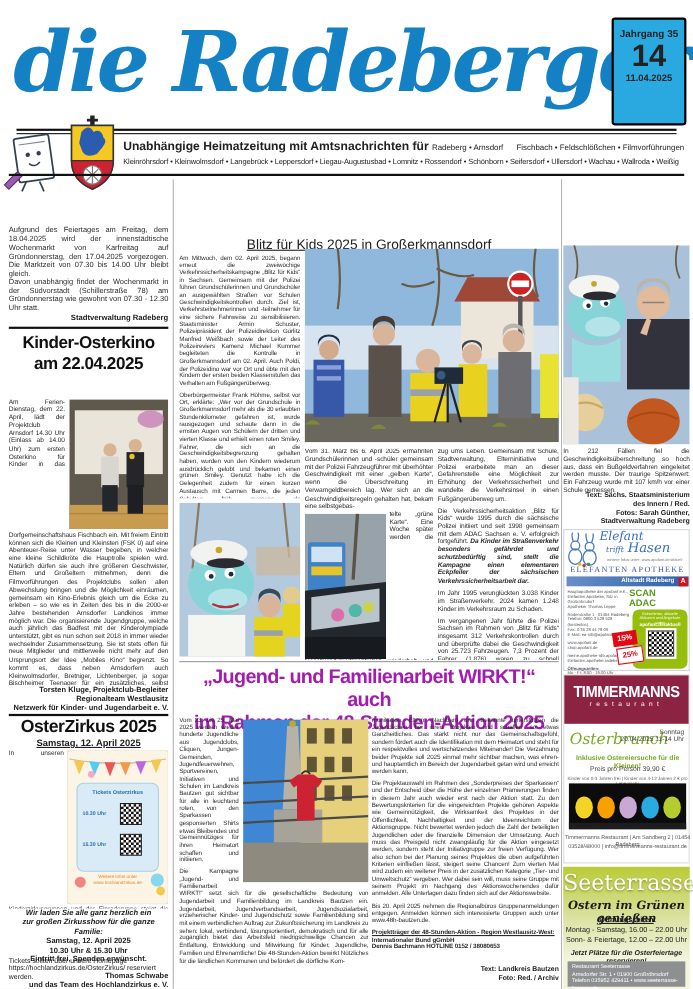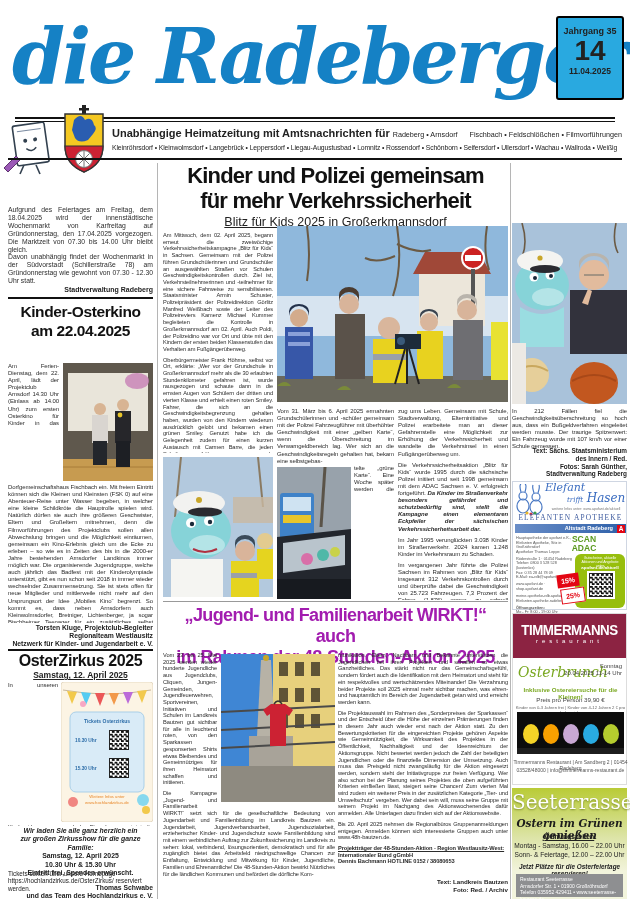--- a/index.html
+++ b/index.html
@@ -21,21 +21,21 @@
             letter-spacing:-3px;}
   .script{font-family:"DejaVu Serif",serif;font-style:italic;}
 </style>
 </head>
 <body>
 
 <div id="page">
 
   <div class="abs masthead" style="left:12px;top:12px;font-size:76px;">die Radeberger</div>
 
-  <div class="abs" style="left:556px;top:16px;width:68px;height:84px;background:#29a9e0;border:2px solid #000;border-radius:3px;box-sizing:border-box;text-align:center;">
+  <div class="abs" style="left:556px;top:16px;width:68px;height:98px;background:#29a9e0;border:2px solid #000;border-radius:3px;box-sizing:border-box;text-align:center;">
     <div class="b" style="font-size:9px;margin-top:8px;">Jahrgang 35</div>
     <div class="b" style="font-size:28px;line-height:30px;">14</div>
     <div class="b" style="font-size:8.5px;">11.04.2025</div>
   </div>
 
   <div class="abs rule" style="left:15px;top:117px;width:600px;height:2px;"></div>
   <div class="abs rule" style="left:15px;top:121px;width:600px;height:1px;"></div>
 
   <div class="abs" style="left:2px;top:116px;width:58px;height:64px;">
     <svg width="58" height="64" viewBox="0 0 58 64">
@@ -160,24 +160,20 @@
   </div>
   <div class="abs" style="left:8px;top:870px;width:145px;font-size:6.3px;line-height:7.4px;">
     <div>Tickets sollten über unsere Homepage</div>
     <div>https://hochlandzirkus.de/OsterZirkus/ reserviert werden.</div>
   </div>
   <div class="abs b r" style="left:8px;top:884px;width:145px;font-size:6.8px;line-height:7.8px;">
     <div>Thomas Schwabe</div>
     <div>und das Team des Hochlandzirkus e. V.</div>
   </div>
 
-  <div class="abs b c" style="left:163px;top:163px;width:345px;font-size:22px;line-height:25px;color:#111;letter-spacing:-0.8px;">
-    <div>Kinder und Polizei gemeinsam</div>
-    <div>für mehr Verkehrssicherheit</div>
-  </div>
   <div class="abs c u" style="left:163px;top:215px;width:345px;font-size:12.5px;color:#222;">Blitz für Kids 2025 in Großerkmannsdorf</div>
 
   <div class="abs clip" style="left:163px;top:232px;width:110px;height:221px;">
     <div class="t57 j par">Am Mittwoch, dem 02. April 2025, begann erneut die zweiwöchige Verkehrssicherheitskampagne „Blitz für Kids“ in Sachsen. Gemeinsam mit der Polizei führen Grundschülerinnen und Grundschüler an ausgewählten Straßen vor Schulen Geschwindigkeitskontrollen durch. Ziel ist, Verkehrsteilnehmerinnen und -teilnehmer für eine sichere Fahrweise zu sensibilisieren. Staatsminister Armin Schuster, Polizeipräsident der Polizeidirektion Görlitz Manfred Weißbach sowie der Leiter des Polizeireviers Kamenz Michael Kummer begleiteten die Kontrolle in Großerkmannsdorf am 02. April. Auch Poldi, der Polizeidino war vor Ort und übte mit den Kindern der ersten beiden Klassenstufen das Verhalten am Fußgängerüberweg.</div>
     <div class="t57 j">Oberbürgermeister Frank Höhme, selbst vor Ort, erklärte: „Wer vor der Grundschule in Großerkmannsdorf mehr als die 30 erlaubten Stundenkilometer gefahren ist, wurde rausgezogen und schaute dann in die ernsten Augen von Schülern der dritten und vierten Klasse und erhielt einen roten Smiley. Fahrer, die sich an die Geschwindigkeitsbegrenzung gehalten haben, wurden von den Kindern wiederum ausdrücklich gelobt und bekamen einen grünen Smiley. Genutzt habe ich die Gelegenheit zudem für einen kurzen Austausch mit Carmen Barre, die jeden Schultag früh morgens als Schulwegbegleiterin ehrenamtlich beim sicheren Überqueren der Straße unterstützt.“</div>
   </div>
 
   <div class="abs" style="left:163px;top:457px;width:110px;height:140px;">
     <svg width="110" height="140" viewBox="0 0 110 140" preserveAspectRatio="none">
       <rect width="110" height="140" fill="#b3c9de"></rect>
@@ -334,21 +330,21 @@
           <path d="M20 9 q-2 -6 -1 -8"></path>
             <path d="M24 9 q2 -6 1 -8"></path>
         </g>
         <circle cx="13" cy="29" r="1.6" fill="#e8b62a"></circle>
           <circle cx="17" cy="30" r="1.6" fill="#cc3344"></circle>
           <circle cx="21" cy="29" r="1.6" fill="#3a9a4a"></circle>
       </svg>
     </div>
     <div class="abs script" style="left:32px;top:1px;width:82px;color:#3a6cc0;font-size:11px;line-height:10px;">
       <span>Elefant</span><br>
-      <span style="font-size:7px;margin-left:22px;">trifft</span>
+      <span style="font-size:7px;margin-left:6px;">trifft</span>
       <span style="font-size:12px;">Hasen</span>
     </div>
     <div class="abs c" style="left:32px;top:25px;width:82px;font-size:3.6px;color:#777;">weitere Infos unter: www.apofant.de/aktuell</div>
     <div class="abs c" style="left:0;top:31px;width:115px;font-size:7.4px;letter-spacing:1.2px;color:#3d5a9e;font-family:'Liberation Serif',serif;">ELEFANTEN APOTHEKE</div>
     <div class="abs" style="left:2px;top:42px;width:111px;height:9px;background:linear-gradient(90deg,#6a8ec8,#2d5fa8);">
       <span class="abs b" style="right:13px;top:1px;font-size:5.6px;color:#fff;">Altstadt Radeberg</span>
       <span class="abs b c" style="right:1px;top:0.5px;width:8px;height:8px;background:#e30613;color:#fff;font-size:6.5px;line-height:8px;">A</span>
     </div>
     <div class="abs" style="left:3px;top:54px;width:56px;font-size:3.8px;line-height:4.6px;color:#555;">
       <div>Hauptapotheke der apofant e.K.,</div>

